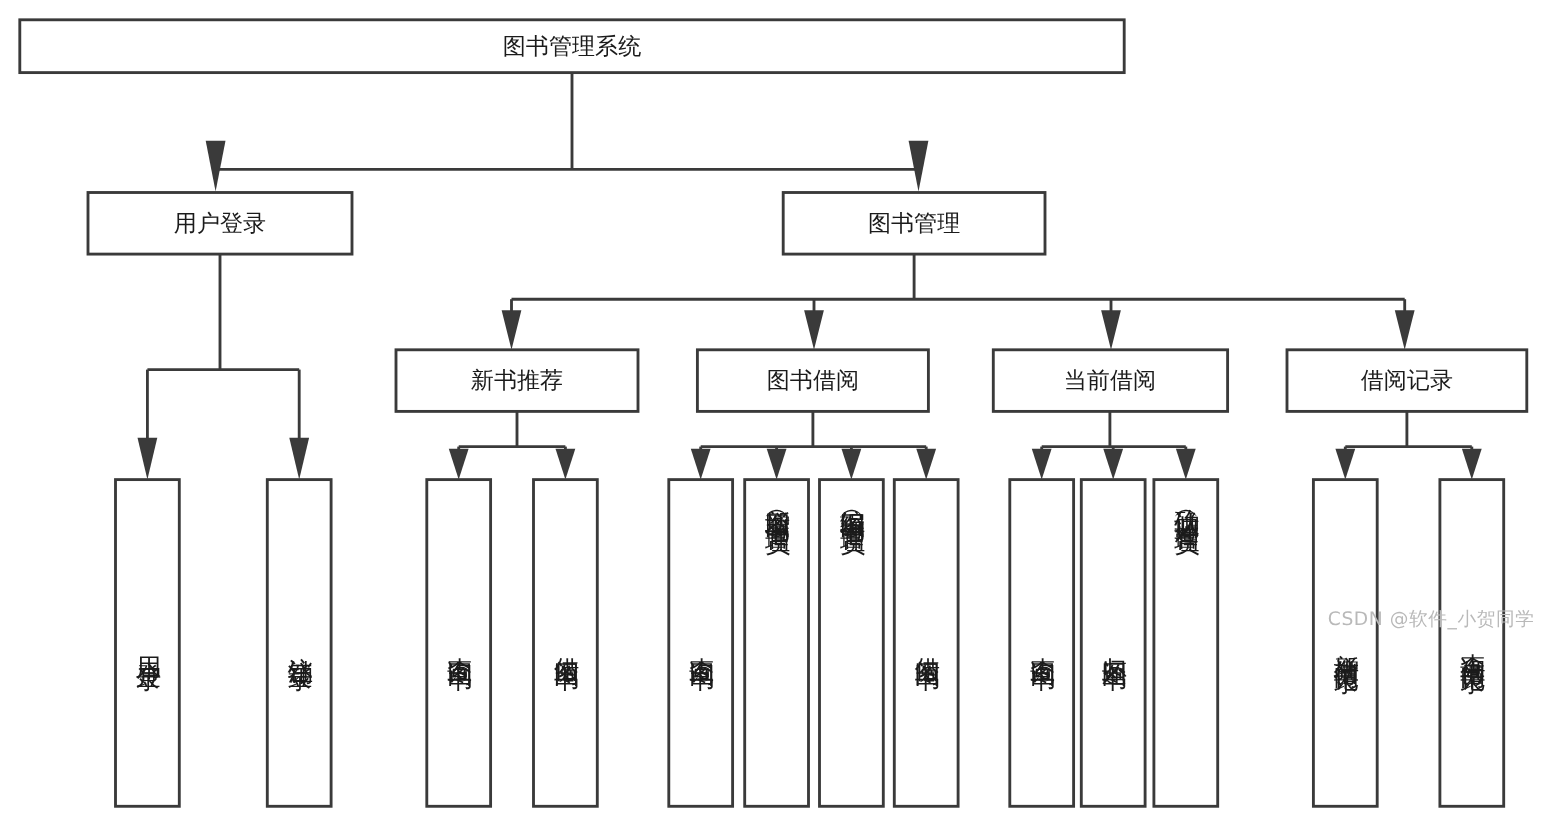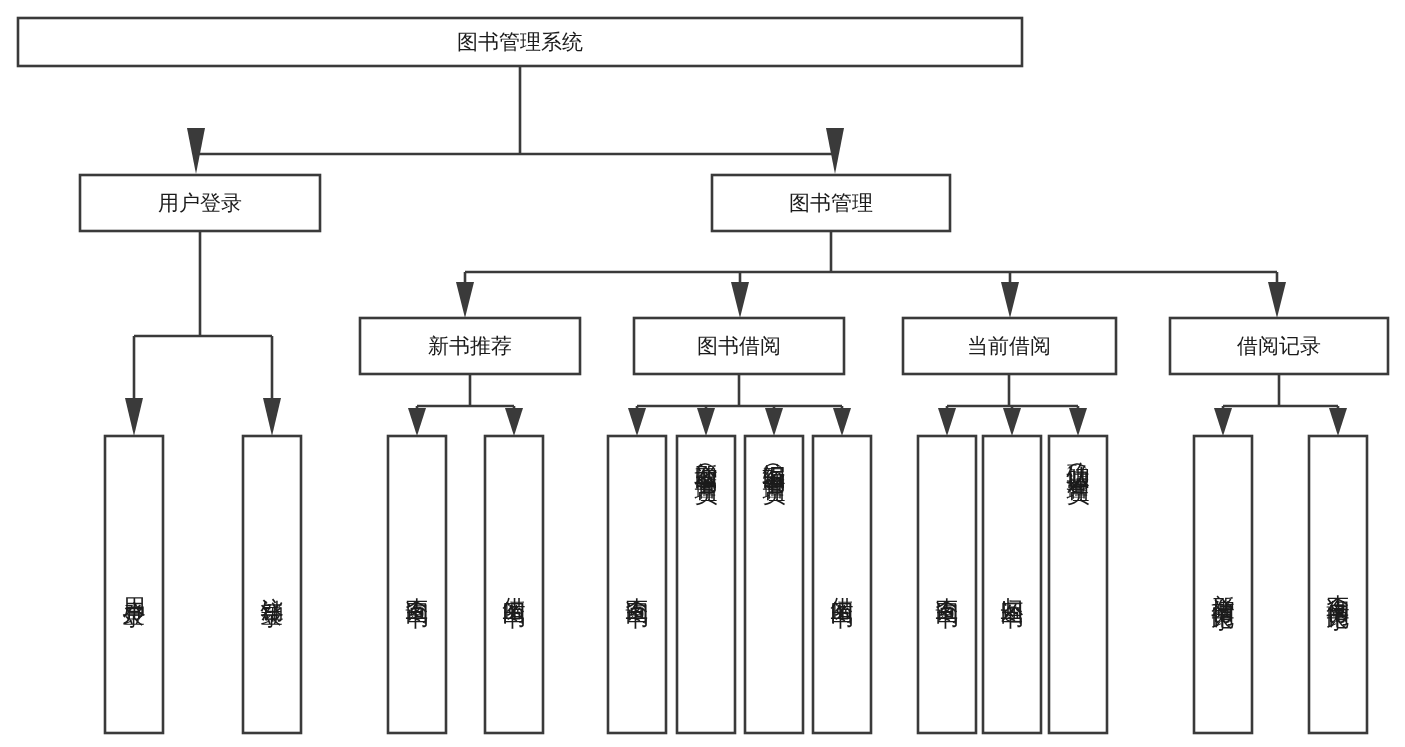--- a/index.html
+++ b/index.html
@@ -224,13 +224,14 @@
   <div class="vlabel-wrap" style="left:1049px; top:436px; width:58px; height:297px; align-items:flex-start;">
     <span class="vlabel-text" style="margin-top:8px;">确认归还（管理员）</span>
   </div>
   <div class="vlabel-wrap" style="left:1194px; top:436px; width:58px; height:297px;">
     <span class="vlabel-text">新增借阅记录</span>
   </div>
   <div class="vlabel-wrap" style="left:1309px; top:436px; width:58px; height:297px;">
     <span class="vlabel-text">查询借阅记录</span>
   </div>
 
+  <div class="watermark">CSDN @软件_小贺同学</div>
 </div>
 
 </body></html>

